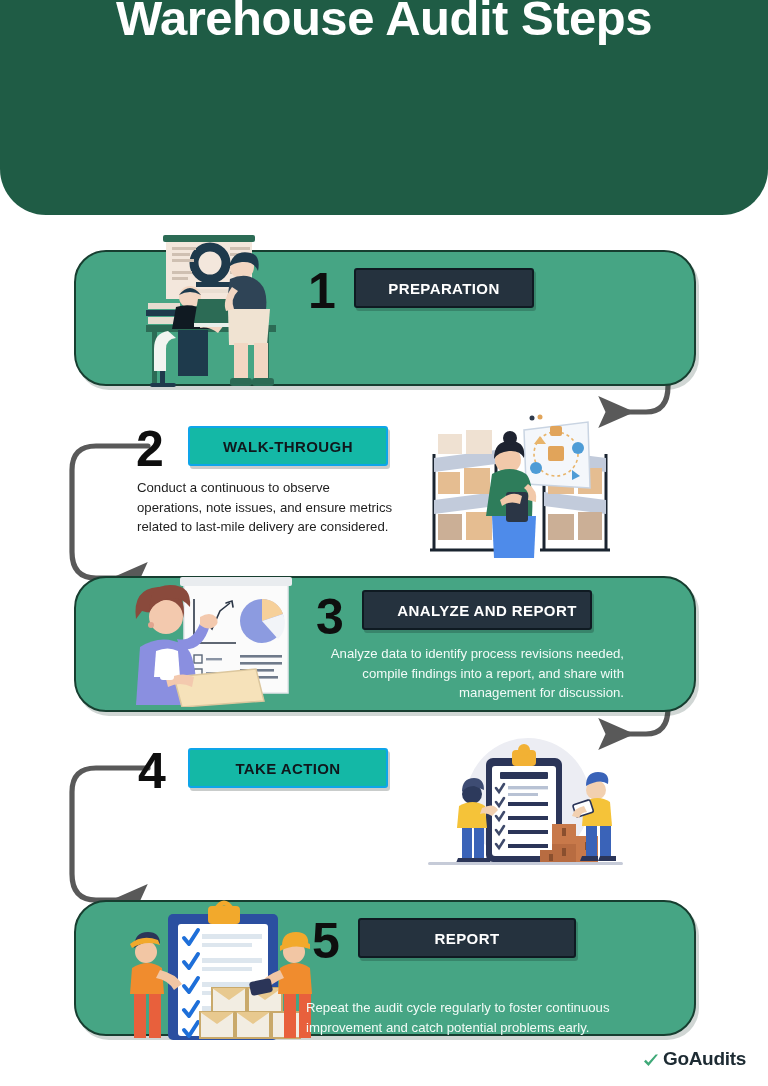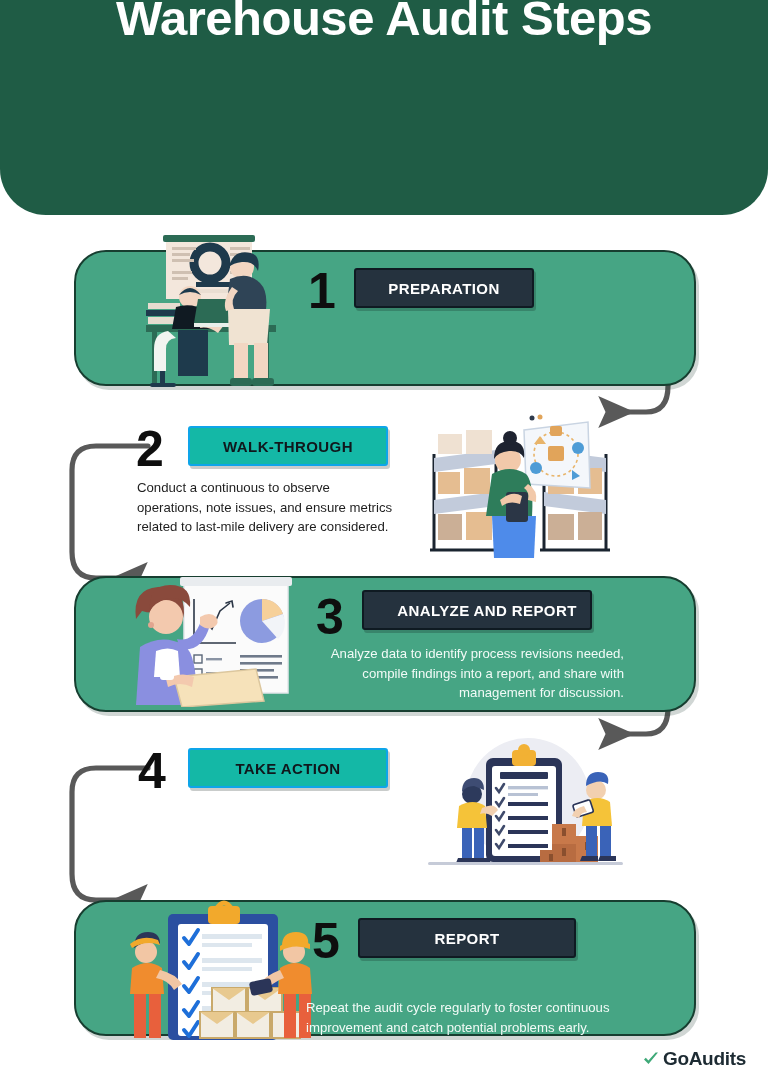--- a/index.html
+++ b/index.html
@@ -73,21 +73,21 @@
 
   
   .illus{position:absolute;overflow:hidden;}
 
   
   .connectors{position:absolute;left:0;top:0;width:768px;height:1086px;pointer-events:none;}
 
   
   .logo{
     position:absolute;right:22px;bottom:16px;
-    display:flex;align-items:center;gap:3px;
+    display:flex;align-items:flex-end;gap:3px;
   }
   .logo-check{display:block;}
   .logo-text{
     font-size:19px;font-weight:bold;color:#1D2B33;letter-spacing:-0.3px;
   }
 </style>
 </head>
 <body>
 
 <div class="page">

